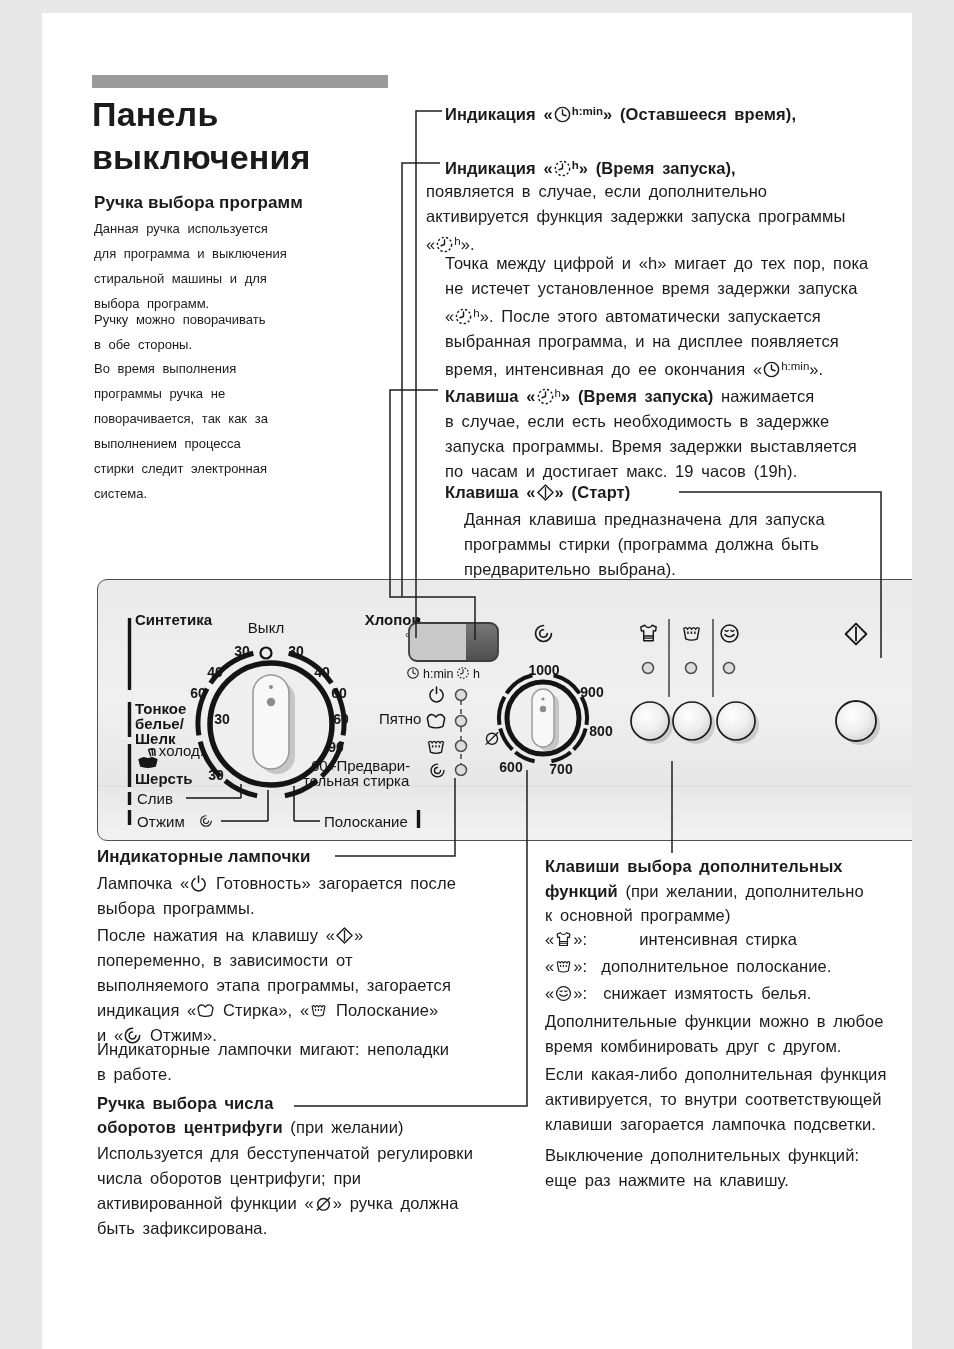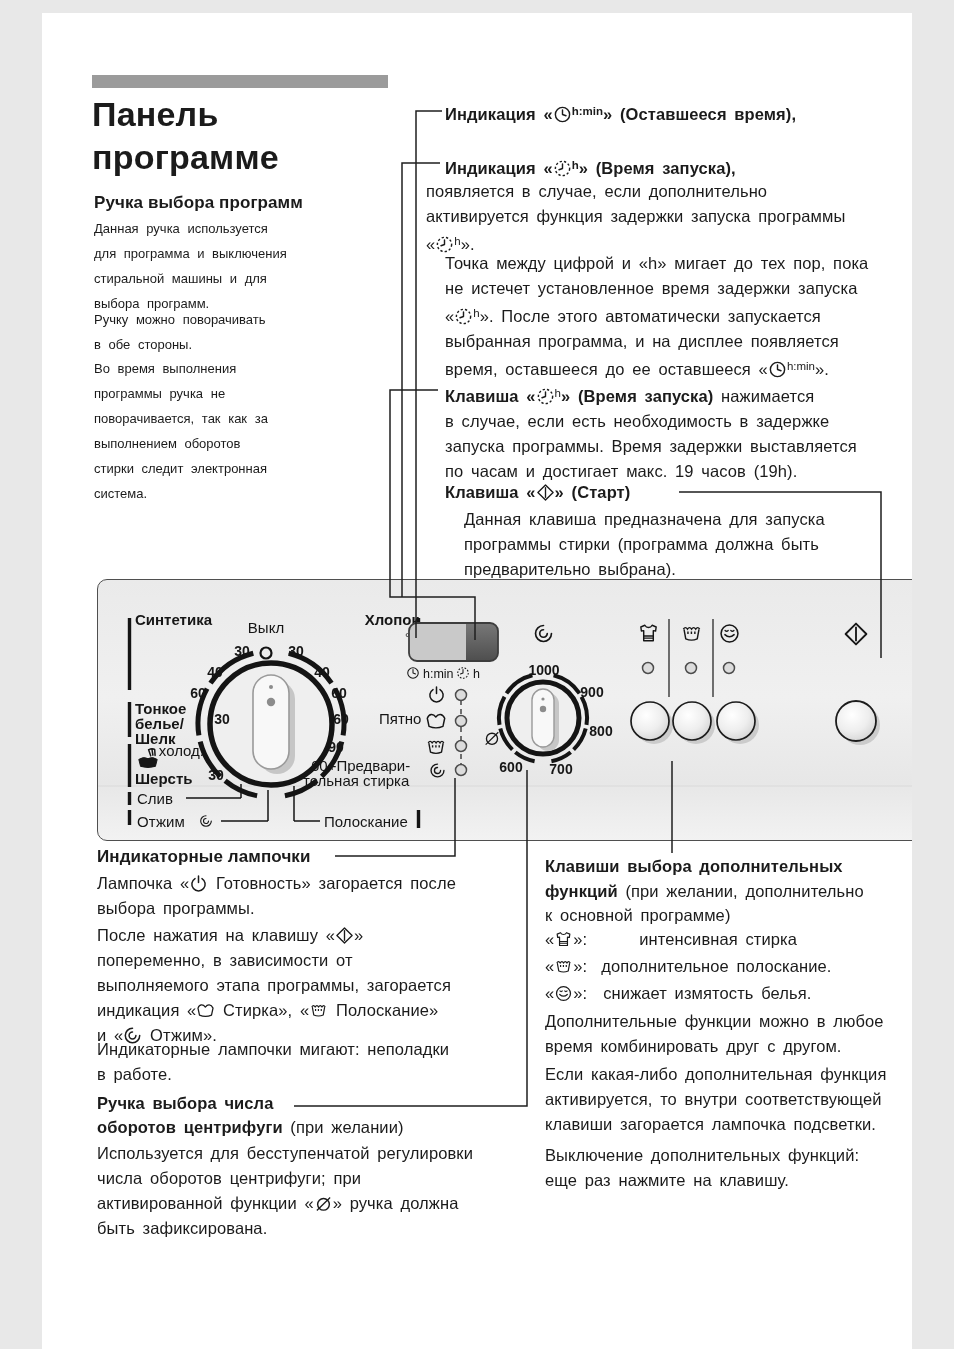--- a/index.html
+++ b/index.html
@@ -75,39 +75,39 @@
     <symbol id="icon-wool" viewBox="0 0 24 24">
       <path d="M2.8 13.4 Q7.3 10.2 12 12.6 Q16.7 10.2 21.2 13.4 L19.4 20.4 Q12 22.6 4.6 20.4 Z" fill="currentColor" stroke="currentColor" stroke-width="1"></path>
       <path d="M12.6 3.8 L14.7 9.8 M15.9 3 L16.9 9.2 M18.7 3.6 L19.1 9.4 M12.6 3.8 Q16.1 1.7 18.7 3.6" fill="none" stroke="currentColor" stroke-width="1.5" stroke-linecap="round"></path>
     </symbol>
   </defs>
 </svg>
 
 <div class="page">
 
   <div class="abs bar" style="left:50px;top:62px;width:296px;height:13px;"></div>
-  <div class="abs title" style="left:50px;top:80px;width:340px;"><span>Панель</span><br><span>программе</span></div>
+  <div class="abs title" style="left:50px;top:80px;width:340px;"><span>Панель</span><br><span>выключения</span></div>
 
   <div class="abs h3" style="left:52px;top:180px;">Ручка выбора программ</div>
   <div class="abs txt-lg" style="left:52px;top:203px;width:320px;"><span>Данная ручка используется</span><br><span>для программа и выключения</span><br><span>стиральной машины и для</span><br><span>выбора программ.</span></div>
   <div class="abs txt-lg" style="left:52px;top:294px;width:320px;"><span>Ручку можно поворачивать</span><br><span>в обе стороны.</span></div>
-  <div class="abs txt-lg" style="left:52px;top:343px;width:320px;"><span>Во время выполнения</span><br><span>программы ручка не</span><br><span>поворачивается, так как за</span><br><span>выполнением оборотов</span><br><span>стирки следит электронная</span><br><span>система.</span></div>
+  <div class="abs txt-lg" style="left:52px;top:343px;width:320px;"><span>Во время выполнения</span><br><span>программы ручка не</span><br><span>поворачивается, так как за</span><br><span>выполнением процесса</span><br><span>стирки следит электронная</span><br><span>система.</span></div>
 
   <div class="abs txt h3r" style="left:403px;top:86px;width:505px;"><span class="b">Индикация «</span><svg class="ti">
         <use href="#icon-clock-solid"></use>
       </svg><span class="sup">h:min</span><span class="b">» (Оставшееся время),</span></div>
   <div class="abs txt h3r" style="left:403px;top:140px;width:505px;"><span class="b">Индикация «</span><svg class="ti">
         <use href="#icon-clock-dashed"></use>
       </svg><span class="sup">h</span><span class="b">» (Время запуска),</span></div>
   <div class="abs txt" style="left:384px;top:166px;width:505px;"><span>появляется в случае, если дополнительно</span><br><span>активируется функция задержки запуска программы</span><br><span>«</span><svg class="ti">
         <use href="#icon-clock-dashed"></use>
       </svg><span class="sup">h</span><span>».</span></div>
   <div class="abs txt" style="left:403px;top:238px;width:505px;"><span>Точка между цифрой и «h» мигает до тех пор, пока</span><br><span>не истечет установленное время задержки запуска</span><br><span>«</span><svg class="ti">
         <use href="#icon-clock-dashed"></use>
-      </svg><span class="sup">h</span><span>». После этого автоматически запускается</span><br><span>выбранная программа, и на дисплее появляется</span><br><span>время, оставшееся до ее оставшееся «</span><svg class="ti">
+      </svg><span class="sup">h</span><span>». После этого автоматически запускается</span><br><span>выбранная программа, и на дисплее появляется</span><br><span>время, интенсивная до ее окончания «</span><svg class="ti">
         <use href="#icon-clock-solid"></use>
       </svg><span class="sup">h:min</span><span>».</span></div>
   <div class="abs txt" style="left:403px;top:368px;width:505px;"><span class="b">Клавиша «</span><svg class="ti">
         <use href="#icon-clock-dashed"></use>
       </svg><span class="sup">h</span><span class="b">» (Время запуска)</span><span> нажимается</span><br><span>в случае, если есть необходимость в задержке</span><br><span>запуска программы. Время задержки выставляется</span><br><span>по часам и достигает макс. 19 часов (19h).</span></div>
   <div class="abs txt h3r" style="left:403px;top:467px;width:505px;"><span class="b">Клавиша «</span><svg class="ti">
         <use href="#icon-start"></use>
       </svg><span class="b">» (Старт)</span></div>
   <div class="abs txt" style="left:422px;top:494px;width:505px;"><span>Данная клавиша предназначена для запуска</span><br><span>программы стирки (программа должна быть</span><br><span>предварительно выбрана).</span></div>
 

